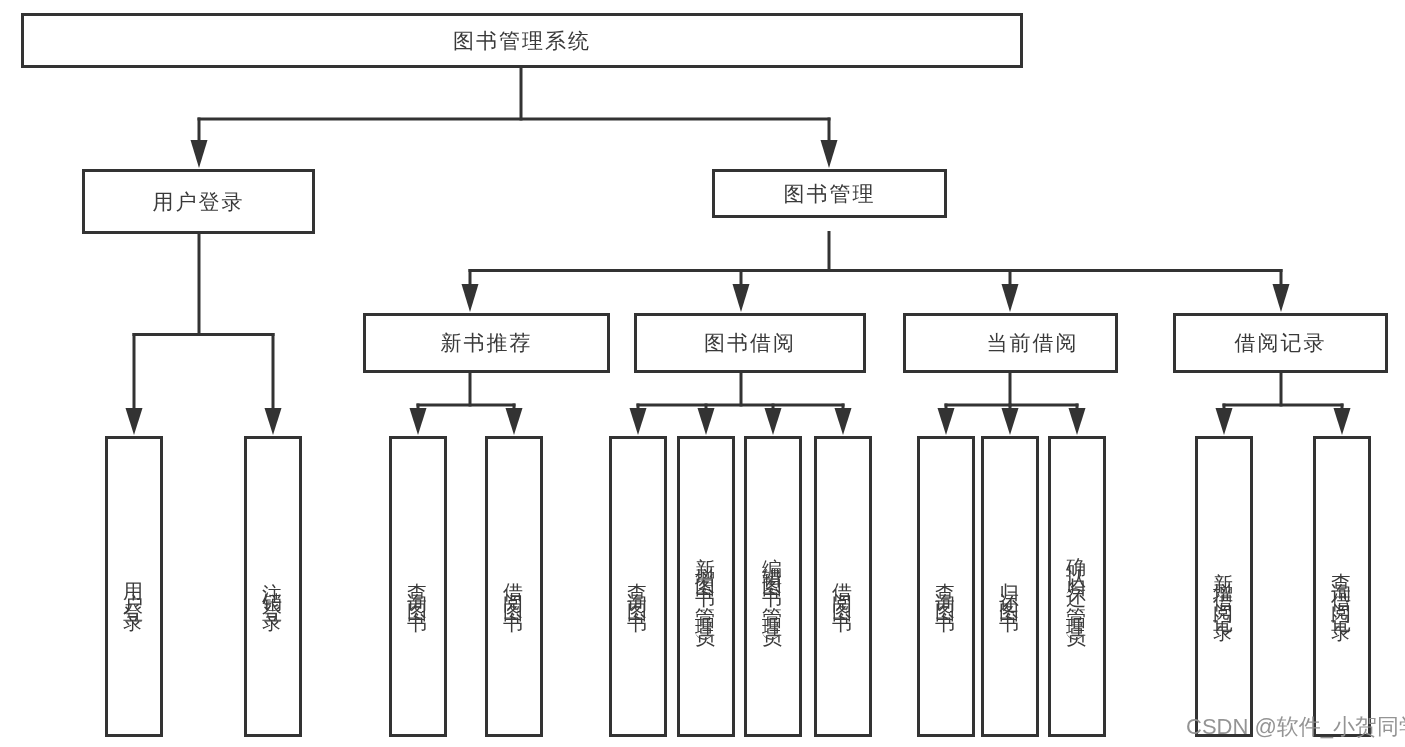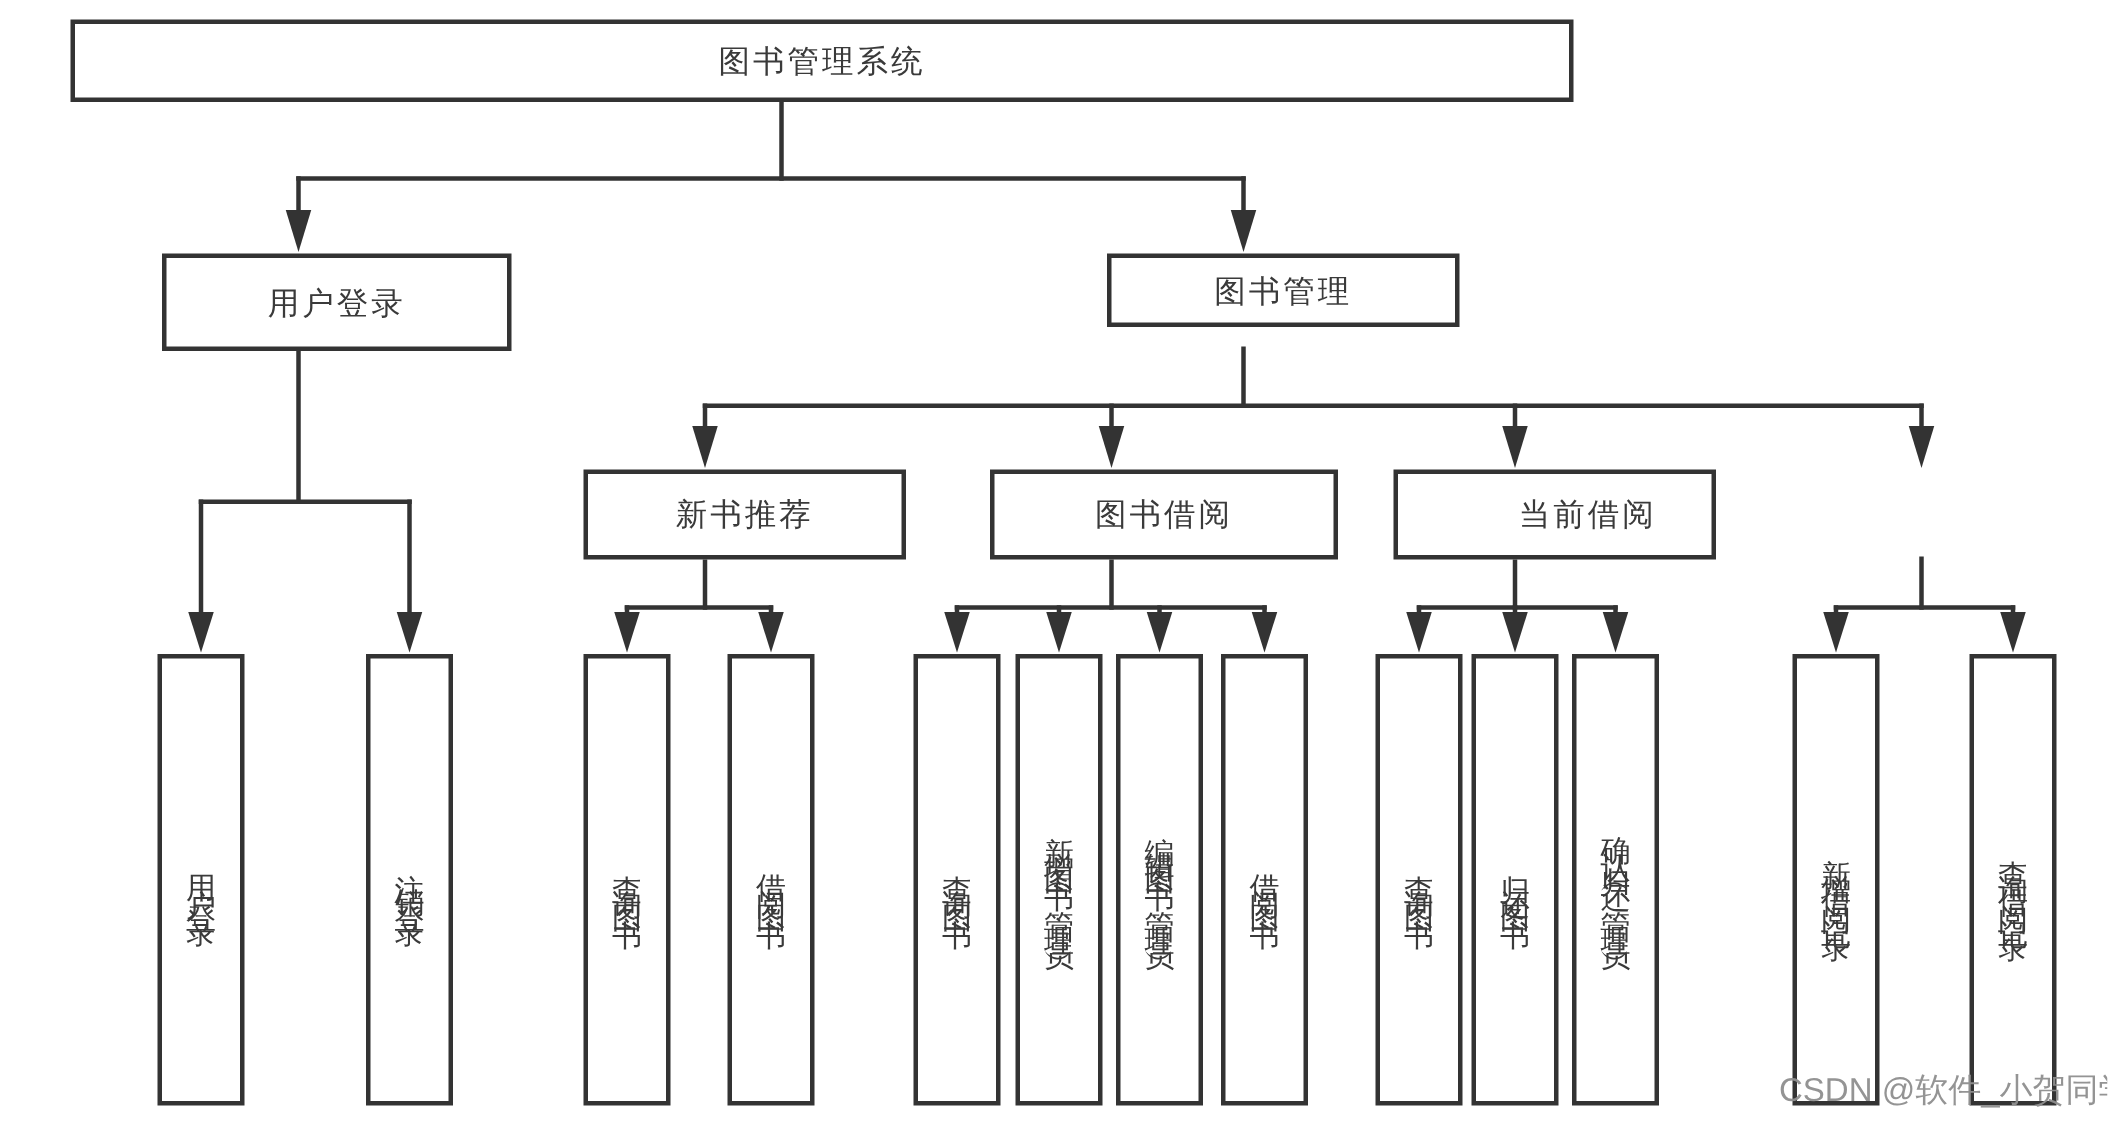--- a/index.html
+++ b/index.html
@@ -15,21 +15,21 @@
   #wires polygon{fill:#333333;stroke:none;}
   .box{
     position:absolute;
     box-sizing:border-box;
     border:3px solid #333333;
     background:#ffffff;
     color:#3a3a3a;
     display:flex;align-items:center;justify-content:center;
     text-align:center;
   }
-  .h{font-size:21px;letter-spacing:2px;margin-left:26px;}
+  .h{font-size:21px;letter-spacing:2px;}
   .v{
     writing-mode:vertical-rl;
     text-orientation:mixed;
     font-size:20px;
     letter-spacing:10px;
   }
   #watermark{
     position:absolute;
     left:1186px;top:712px;
     font-size:22px;
@@ -118,23 +118,24 @@
       <line x1="1342" y1="403.5" x2="1342" y2="411"></line>
       <polygon points="1333.5,408 1350.5,408 1342,435"></polygon>
     </g>
   </svg>
 
   <div class="box h" style="left:21px;top:13px;width:1002px;height:55px;">图书管理系统</div>
 
   <div class="box h" style="left:82px;top:169px;width:233px;height:65px;">用户登录</div>
   <div class="box h" style="left:712px;top:169px;width:235px;height:49px;">图书管理</div>
 
-  <div class="box h" style="left:363px;top:313px;width:215px;height:60px;">新书推荐</div>
+  <div class="box h" style="left:363px;top:313px;width:247px;height:60px;">新书推荐</div>
   <div class="box h" style="left:634px;top:313px;width:232px;height:60px;">图书借阅</div>
   <div class="box h" style="left:903px;top:313px;width:215px;height:60px;padding-left:44px;">当前借阅</div>
+  <div class="box h" style="left:1173px;top:313px;width:215px;height:60px;">借阅记录</div>
 
   <div class="box v" style="left:105px;top:436px;width:58px;height:301px;">用户登录</div>
   <div class="box v" style="left:244px;top:436px;width:58px;height:301px;">注销登录</div>
 
   <div class="box v" style="left:389px;top:436px;width:58px;height:301px;">查询图书</div>
   <div class="box v" style="left:485px;top:436px;width:58px;height:301px;">借阅图书</div>
 
   <div class="box v" style="left:609px;top:436px;width:58px;height:301px;">查询图书</div>
   <div class="box v" style="left:677px;top:436px;width:58px;height:301px;">新增图书（管理员）</div>
   <div class="box v" style="left:744px;top:436px;width:58px;height:301px;">编辑图书（管理员）</div>

